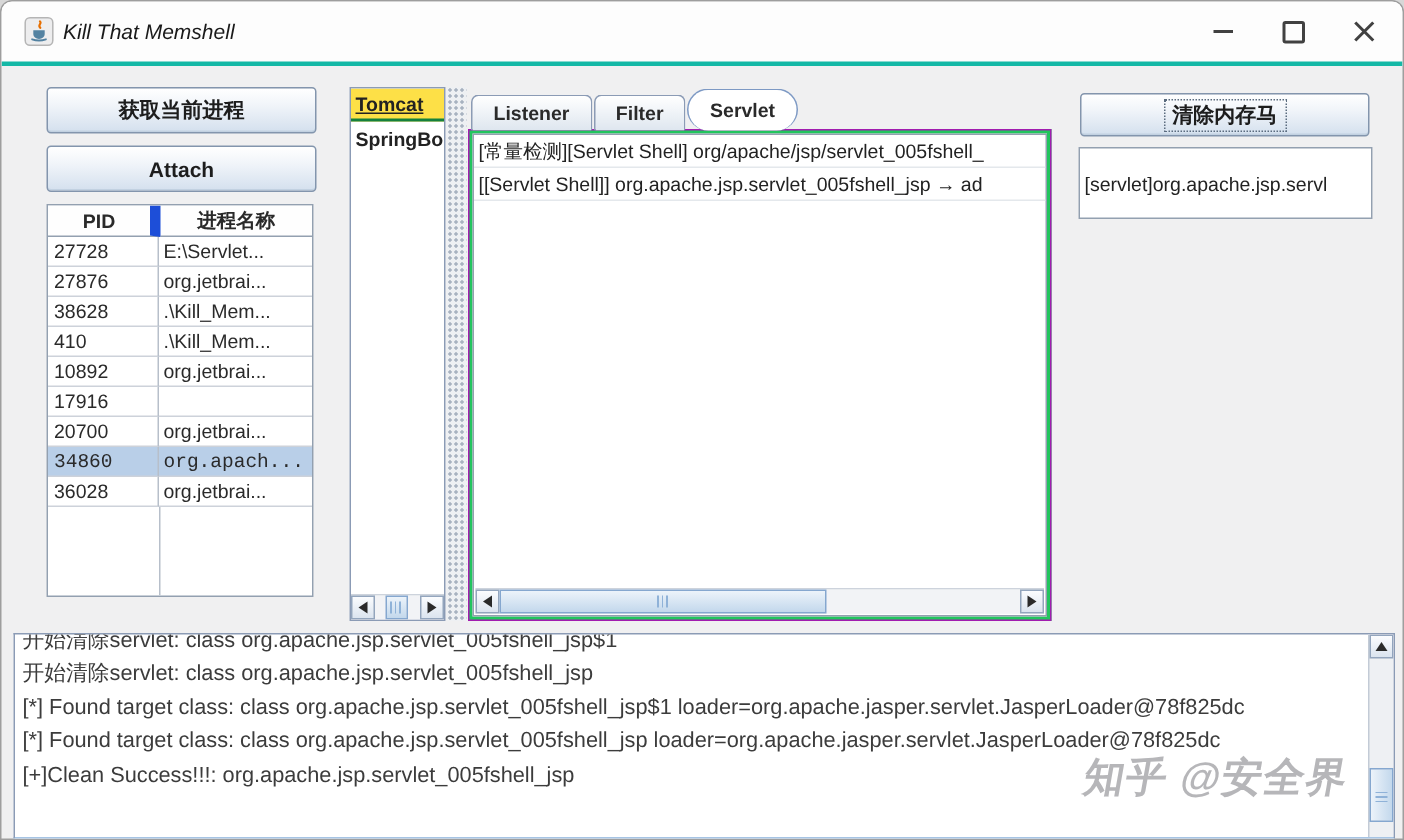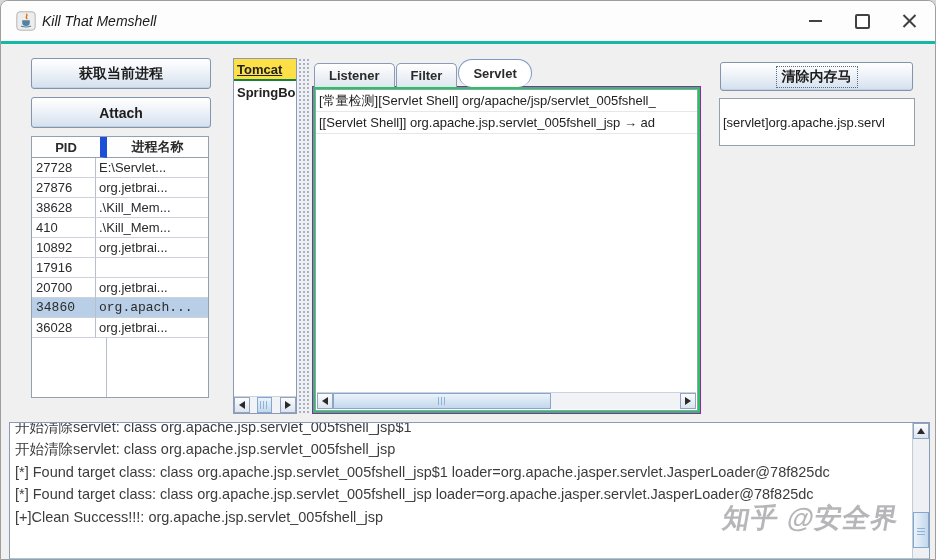--- a/index.html
+++ b/index.html
@@ -29,21 +29,21 @@
   .btn-attach { left:30px; top:96px; width:180px; height:31px; }
   .btn-clean { left:719px; top:61px; width:193px; height:29px; }
   .focus-rect { border:1px dotted #5a6b7e; padding:1px 5px; }
   
   .ptable { position:absolute; left:30px; top:135px; width:178px; height:262px; background:#fff;
     border:1px solid #93a0b0; box-sizing:border-box; font-size:13px; color:#2a2a2a; display:flex; flex-direction:column; overflow:hidden; }
   .ptable-header { display:flex; flex:0 0 21px; height:21px; background:#fefefe; font-weight:bold; }
   .th-pid { width:75px; box-sizing:border-box; border-right:7px solid #1d4ed8; border-bottom:1px solid #93a0b0; display:flex; align-items:center; justify-content:center; }
   .th-name { flex:1; border-bottom:1px solid #93a0b0; display:flex; align-items:center; justify-content:center; }
   .prow { display:flex; flex:0 0 20px; height:20px; }
-  .td-pid { width:64px; box-sizing:border-box; border-right:1px solid #b7bfca; border-bottom:1px solid #cdd2da; padding-left:4px; display:flex; align-items:center; }
+  .td-pid { width:74px; box-sizing:border-box; border-right:1px solid #b7bfca; border-bottom:1px solid #cdd2da; padding-left:4px; display:flex; align-items:center; }
   .td-name { flex:1; border-bottom:1px solid #cdd2da; padding-left:3px; display:flex; align-items:center; white-space:nowrap; overflow:hidden; }
   .prow.selected { background:#b9cfe8;font-family:Liberation Mono, monospace; }
   .table-filler { flex:1; position:relative; }
   .colline { position:absolute; left:74px; top:0; bottom:0; width:1px; background:#b7bfca; }
   
   .clist { position:absolute; left:232px; top:57px; width:64px; height:356px; background:#fff; border:1px solid #8b9bb5; box-sizing:border-box; overflow:hidden; }
   .citem { height:22px; box-sizing:border-box; display:flex; align-items:center; padding-left:3px; font-weight:bold; font-size:13px; color:#222; white-space:nowrap; overflow:hidden; }
   .citem.selected { background:#fde047; border-bottom:2px solid #15803d;text-decoration:underline; }
   .clist-hscroll { position:absolute; left:0; right:0; bottom:0; height:17px; }
   

